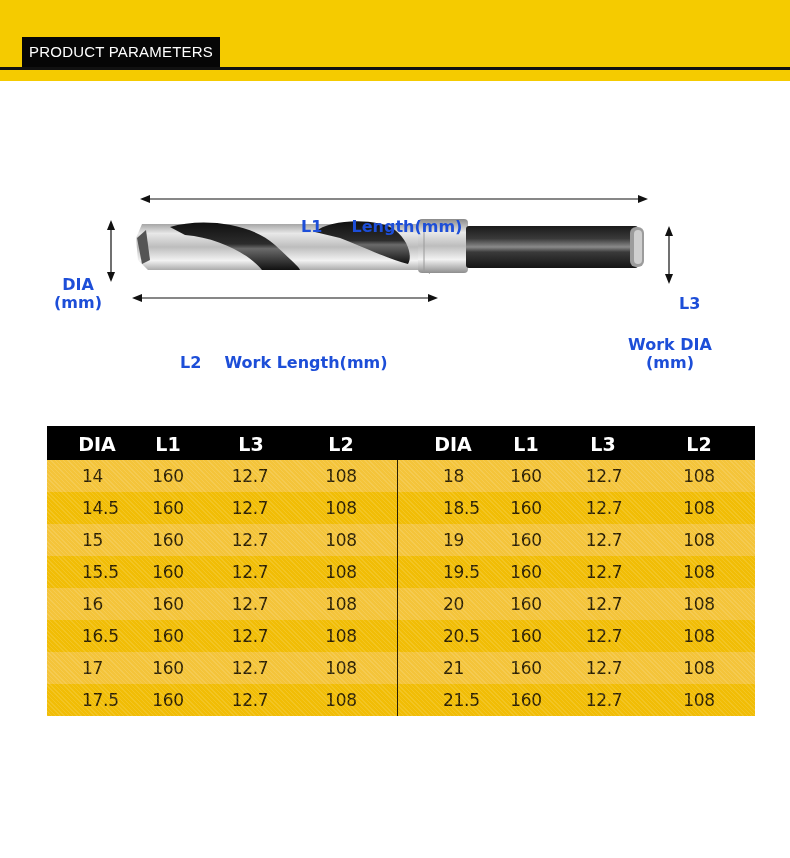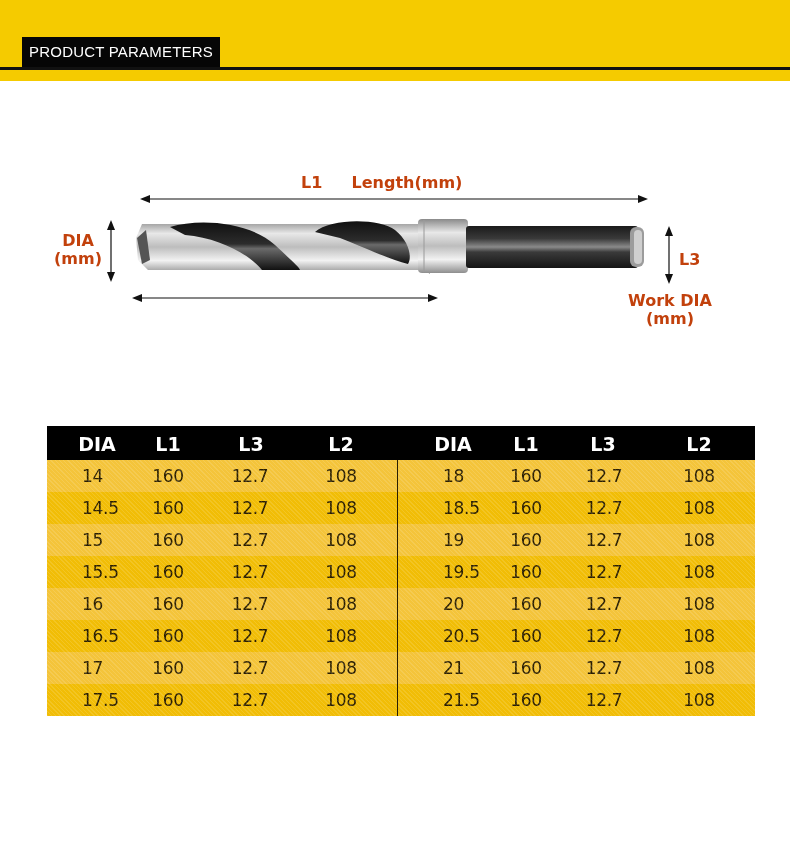--- a/index.html
+++ b/index.html
@@ -5,21 +5,21 @@
   * { box-sizing: border-box; margin: 0; padding: 0; }
   html, body { width: 790px; height: 858px; background: #ffffff; overflow: hidden; }
   body { position: relative; font-family: "DejaVu Sans", sans-serif; color: #111; }
 
   .banner { position: absolute; left: 0; top: 0; width: 790px; height: 81px; background: #f5cb00; }
   .banner-line { position: absolute; left: 0; top: 67px; width: 790px; height: 3px; background: #111; }
   .banner-tab { position: absolute; left: 22px; top: 37px; width: 198px; height: 30px; background: #060606;
     color: #fff; font-family: "Liberation Sans", sans-serif; font-size: 15px; line-height: 30px; text-align: center; letter-spacing: 0.2px; }
 
   .diagram { position: absolute; left: 0; top: 160px; width: 790px; height: 200px; }
-  .lbl { position: absolute; font-family: "DejaVu Sans", sans-serif; font-weight: bold; font-size: 16px; color: #c2410c; white-space: nowrap; }
+  .lbl { position: absolute; font-family: "DejaVu Sans", sans-serif; font-weight: bold; font-size: 16px; color: #1d4ed8; white-space: nowrap; margin-top: 44px; }
   .lbl-center { text-align: center; line-height: 18px; }
 
   .table-wrap { position: absolute; left: 47px; top: 426px; width: 708px; height: 290px; }
   .thead { position: absolute; left: 0; top: 0; width: 708px; height: 34px; background: #000; }
   .th { position: absolute; top: 0; height: 34px; line-height: 36px; color: #fff; font-family: "DejaVu Sans", sans-serif;
     font-weight: bold; font-size: 19px; text-align: center; }
   .tbody { position: absolute; left: 0; top: 34px; width: 708px; height: 256px;
     background-image: repeating-linear-gradient(45deg, rgba(255,255,255,0.10) 0 1px, rgba(0,0,0,0) 1px 3px); }
   .row { position: absolute; left: 0; width: 708px; height: 32px; }
   .row.light { background-color: #f4c43a; }
@@ -93,20 +93,25 @@
 
     <path d="M137,78 L146,70 L150,100 L142,104 Z" fill="#555"></path>
   </svg>
 
   <div class="lbl" style="left:301px; top:13px;">
     <span>L1</span>
     <span style="display:inline-block; width:18px;"></span>
     <span>Length(mm)</span>
   </div>
 
+  <div class="lbl" style="left:180px; top:149px;">
+    <span>L2</span>
+    <span style="display:inline-block; width:12px;"></span>
+    <span>Work Length(mm)</span>
+  </div>
 
   <div class="lbl lbl-center" style="left:52px; top:72px; width:52px;">
     <div>DIA</div>
     <div>(mm)</div>
   </div>
 
   <div class="lbl" style="left:679px; top:90px;">L3</div>
 
   <div class="lbl lbl-center" style="left:620px; top:132px; width:100px;">
     <div>Work DIA</div>

